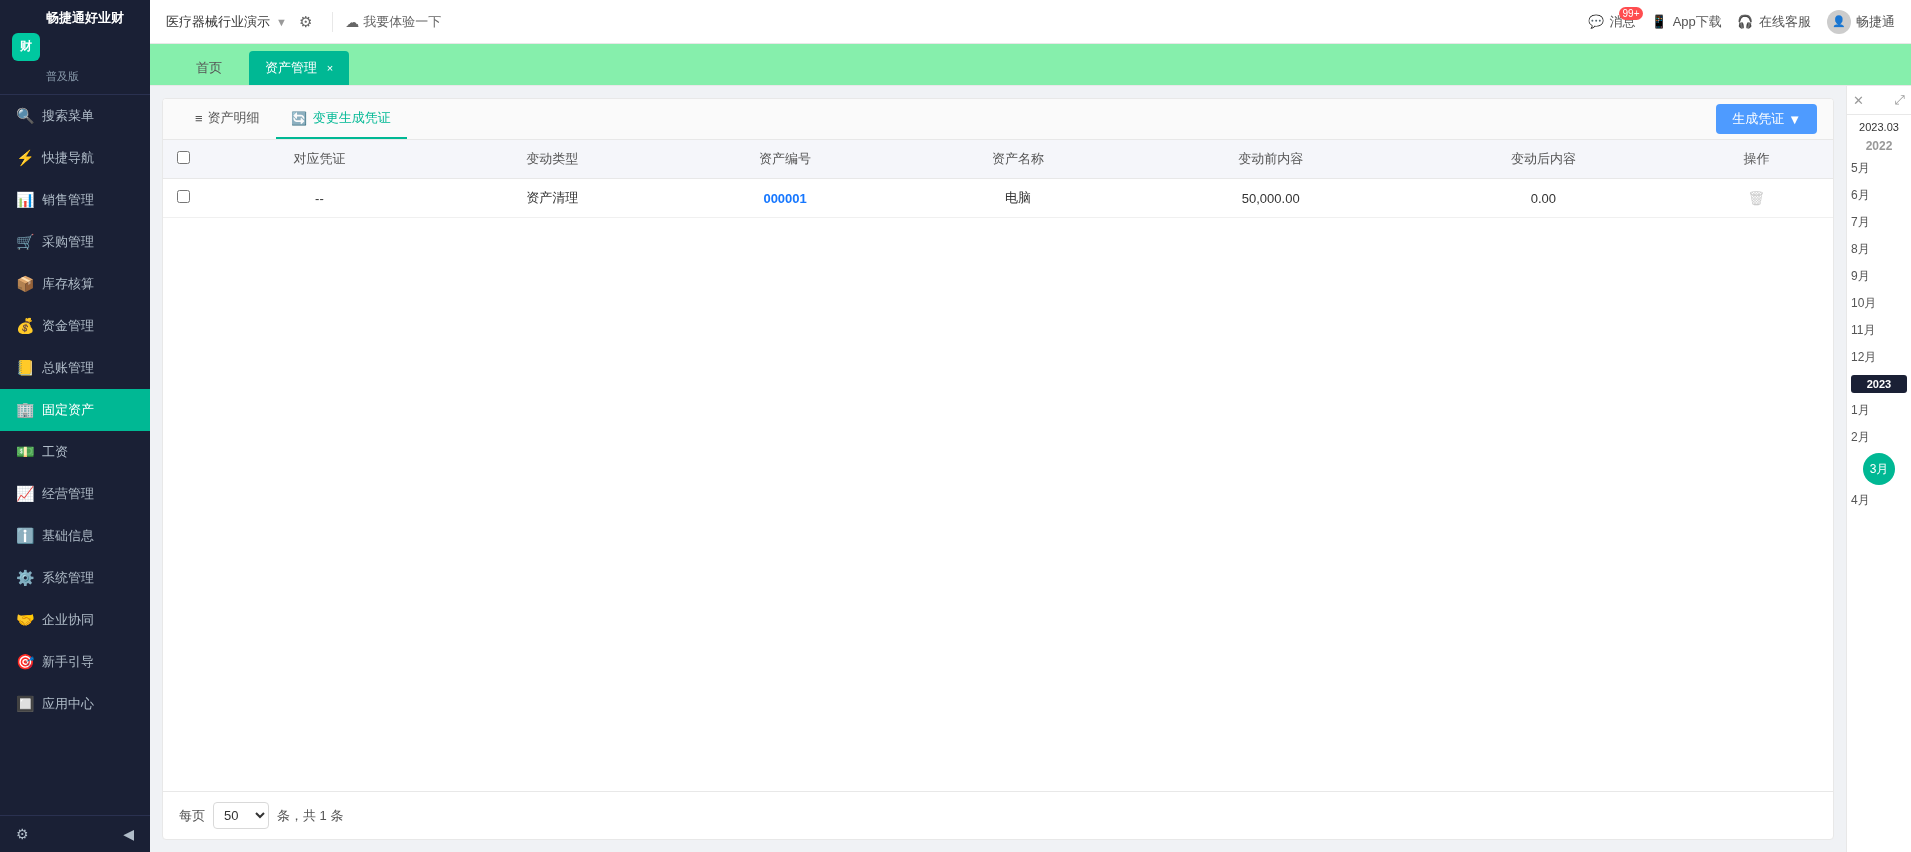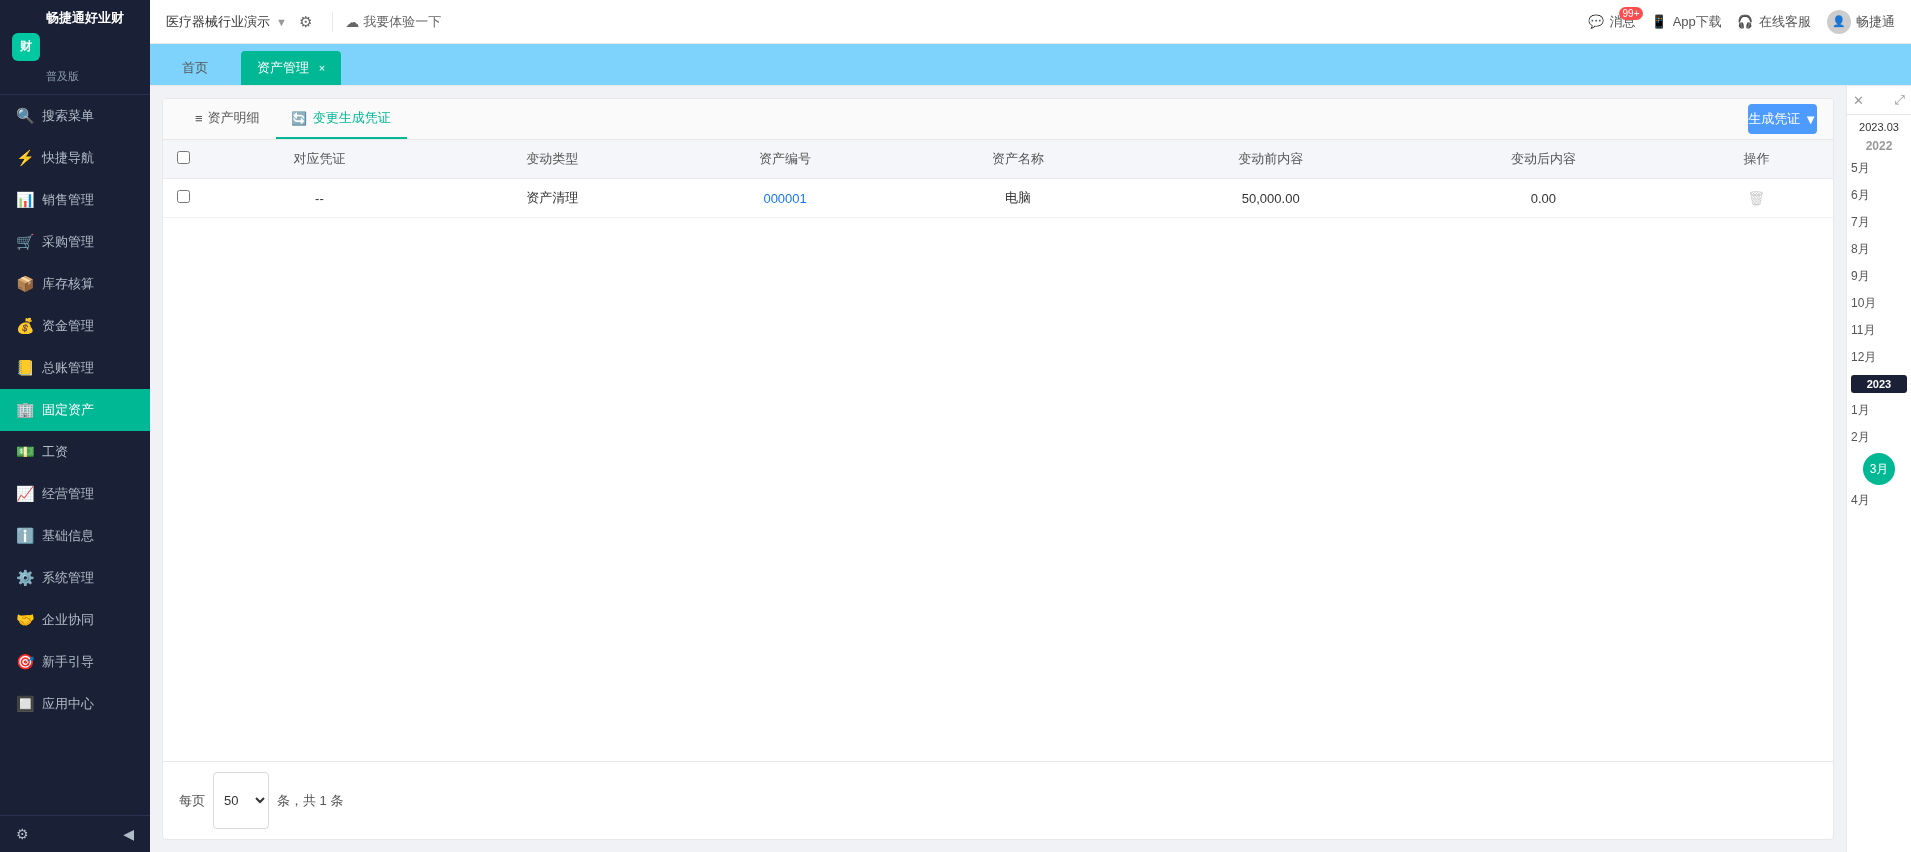--- a/index.html
+++ b/index.html
@@ -97,26 +97,26 @@
       padding: 1px 4px;
       border-radius: 8px;
       min-width: 16px;
       text-align: center;
     }
     .header-avatar { width: 24px; height: 24px; border-radius: 50%; background: #ccc; display: flex; align-items: center; justify-content: center; font-size: 11px; color: #666; }
 
     
     .tab-bar {
       height: 42px;
-      background: #7dd3fc;
+      background: #86efac;
       border-bottom: 1px solid #e8e8e8;
       display: flex;
       align-items: flex-end;
-      padding: 0 16px;
-      gap: 17px;
+      padding: 0 30px;
+      gap: 11px;
     }
     .tab-item {
       padding: 8px 16px;
       font-size: 13px;
       cursor: pointer;
       border-radius: 4px 4px 0 0;
       color: #555;
       background: transparent;
     }
     .tab-item.active {
@@ -167,21 +167,21 @@
     .sub-tab.active {
       color: #00b894;
       border-bottom: 2px solid #00b894;
     }
     .sub-tab-icon { font-size: 13px; }
     .sub-tab-generate {
       margin-left: auto;
       background: #4e9bff;
       color: white;
       border: none;
-      padding: 6px 0;
+      padding: 6px 16px;
       border-radius: 4px;
       cursor: pointer;
       font-size: 13px;
       display: flex;
       align-items: center;
       gap: 4px;
     }
 
     
     .table-wrap {
@@ -222,21 +222,21 @@
       border-top: 1px solid #e8e8e8;
       display: flex;
       align-items: center;
       gap: 8px;
       font-size: 13px;
       color: #555;
     }
     .page-size-select {
       border: 1px solid #d9d9d9;
       border-radius: 4px;
-      padding: 19px 6px;
+      padding: 4px 6px;
       font-size: 13px;
       color: #333;
       background: white;
     }
 
     
     .right-panel {
       width: 60px;
       background: white;
       border-left: 1px solid #e8e8e8;
@@ -441,21 +441,21 @@
               <th>操作</th>
             </tr>
           </thead>
           <tbody id="table-body">
           <tr>
     <td class="check-col">
       <input type="checkbox" style="">
     </td>
     <td>--</td>
     <td>资产清理</td>
-    <td style="color:#1677ff;">000001</td>
+    <td style="color:#1677ff;font-weight:bold;">000001</td>
     <td>电脑</td>
     <td>50,000.00</td>
     <td>0.00</td>
     <td>
       <span class="delete-icon">🗑</span>
     </td>
   </tr>
             </tbody>
         </table>
       </div>

